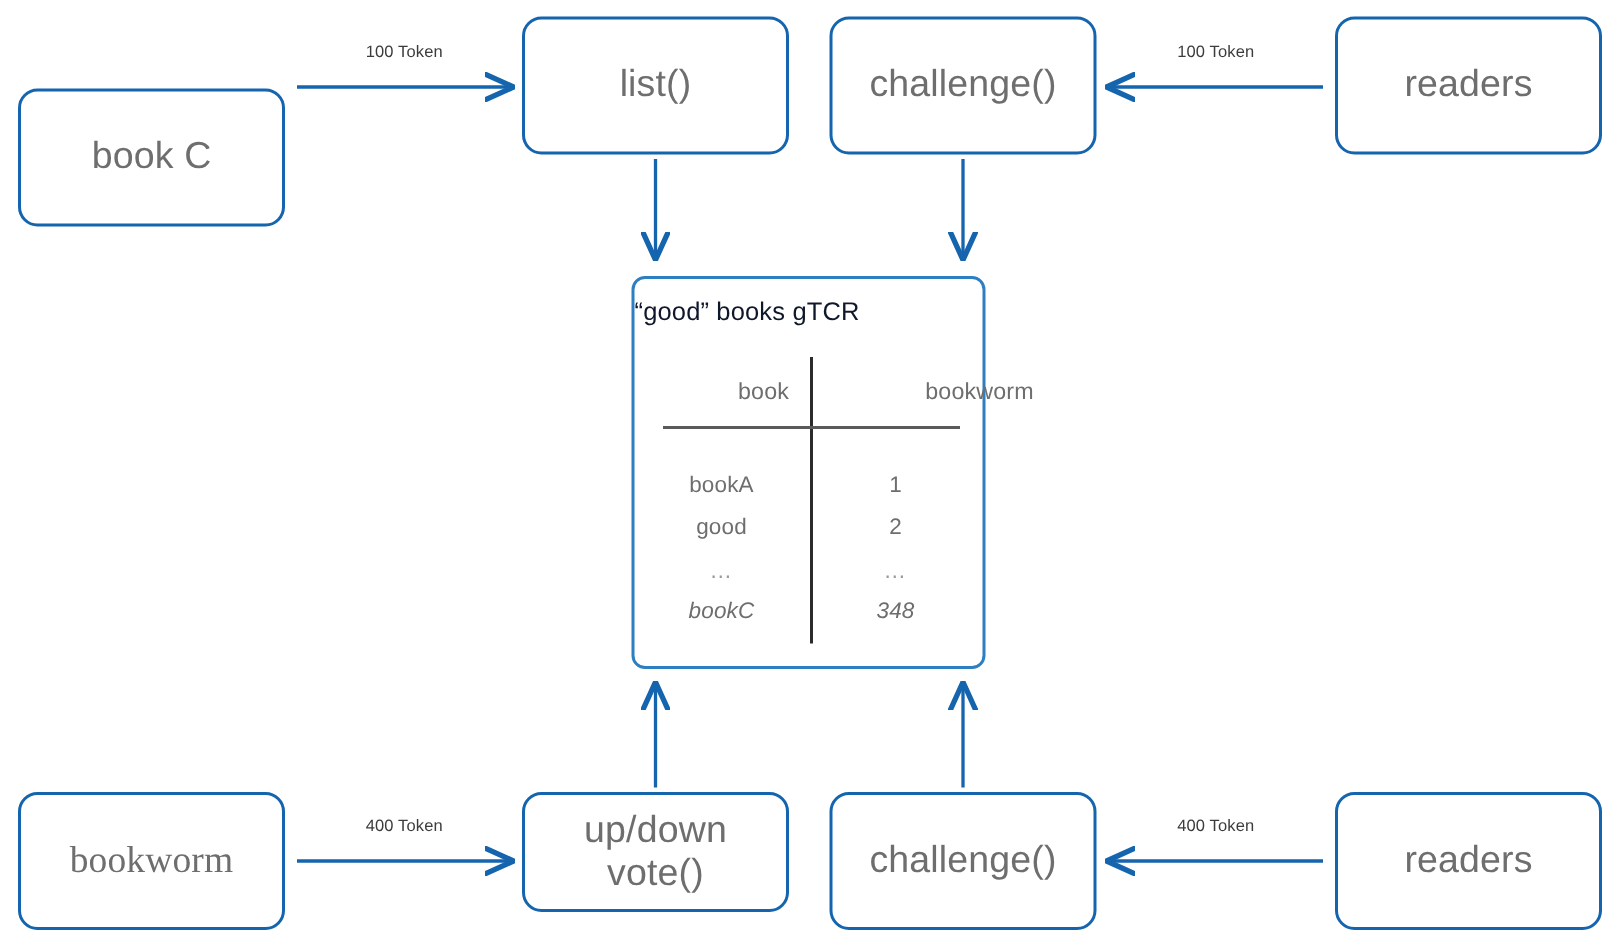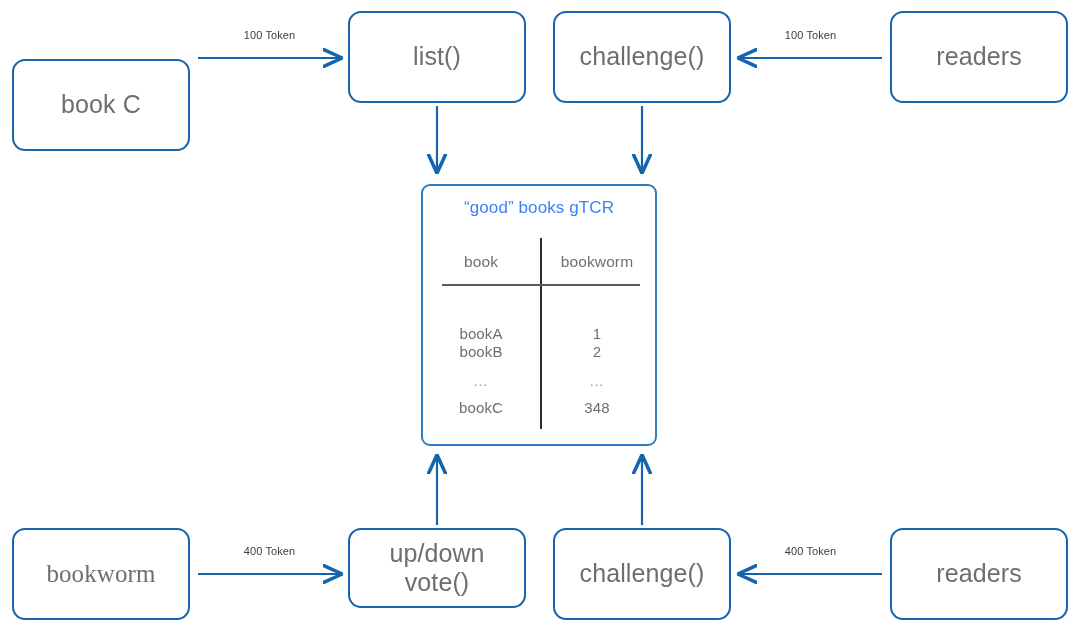--- a/index.html
+++ b/index.html
@@ -66,23 +66,22 @@
     box-sizing: border-box;
     border: 2px solid #2e7fc1;
     border-radius: 9px;
     background: #ffffff;
   }
   #tcr-title {
     position: absolute;
     left: 0;
     top: 12px;
     width: 100%;
-    text-align: center;
     font-size: 17px;
-    color: #3b82f6;
+    color: #0f172a;
     letter-spacing: 0.1px;
   }
   .tcr-vrule {
     position: absolute;
     left: 117px;
     top: 52px;
     width: 2px;
     height: 191px;
     background: #2b2b2b;
   }
@@ -110,20 +109,21 @@
   .tcr-cell {
     flex: 0 0 50%;
     text-align: center;
     font-size: 15px;
     color: #6e6e6e;
     letter-spacing: 0.1px;
   }
   .tcr-cell.head {
     font-size: 15.5px;
     color: #6e6e6e;
+    padding-left: 28px;
   }
   .tcr-cell.dots {
     color: #9a9a9a;
     letter-spacing: 1px;
   }
 </style>
 </head>
 <body>
 
 <div id="canvas">
@@ -200,36 +200,36 @@
     <div class="tcr-vrule"></div>
     <div class="tcr-hrule"></div>
 
     <div class="tcr-grid">
 
       <div class="tcr-row" style="top:67px;">
         <div class="tcr-cell head">book</div>
         <div class="tcr-cell head">bookworm</div>
       </div>
 
-      <div class="tcr-row" style="top:139px;">
+      <div class="tcr-row" style="top:129px;">
         <div class="tcr-cell">bookA</div>
         <div class="tcr-cell">1</div>
       </div>
 
       <div class="tcr-row" style="top:157px;">
-        <div class="tcr-cell">bookB</div>
+        <div class="tcr-cell">good</div>
         <div class="tcr-cell">2</div>
       </div>
 
       <div class="tcr-row" style="top:186px;">
         <div class="tcr-cell dots">…</div>
         <div class="tcr-cell dots">…</div>
       </div>
 
-      <div class="tcr-row" style="top:213px;">
+      <div class="tcr-row" style="top:213px;font-style:italic;">
         <div class="tcr-cell">bookC</div>
         <div class="tcr-cell">348</div>
       </div>
 
     </div>
   </div>
 
 </div>
 
 </body></html>

